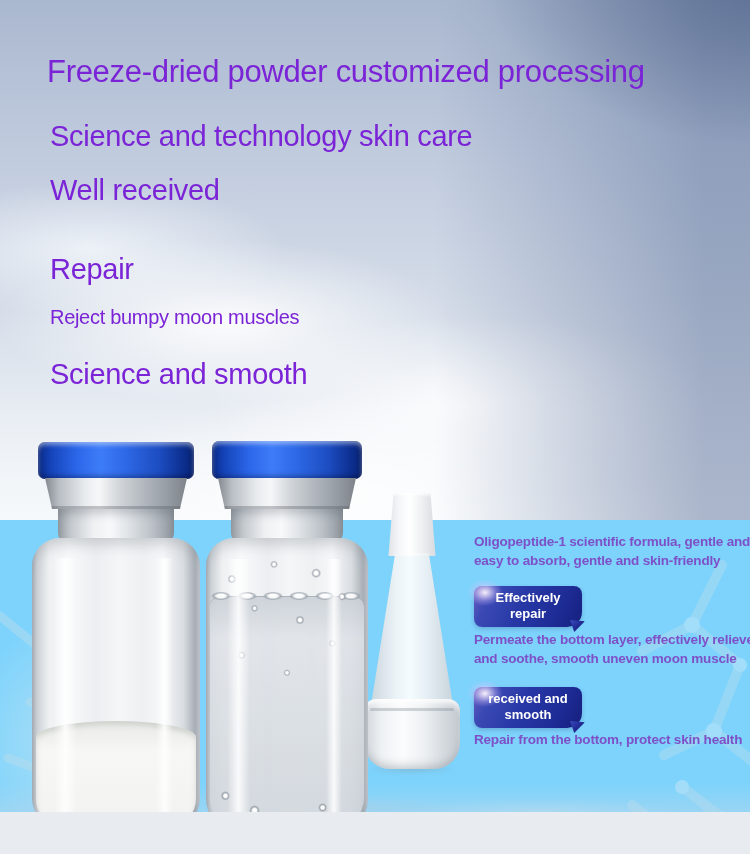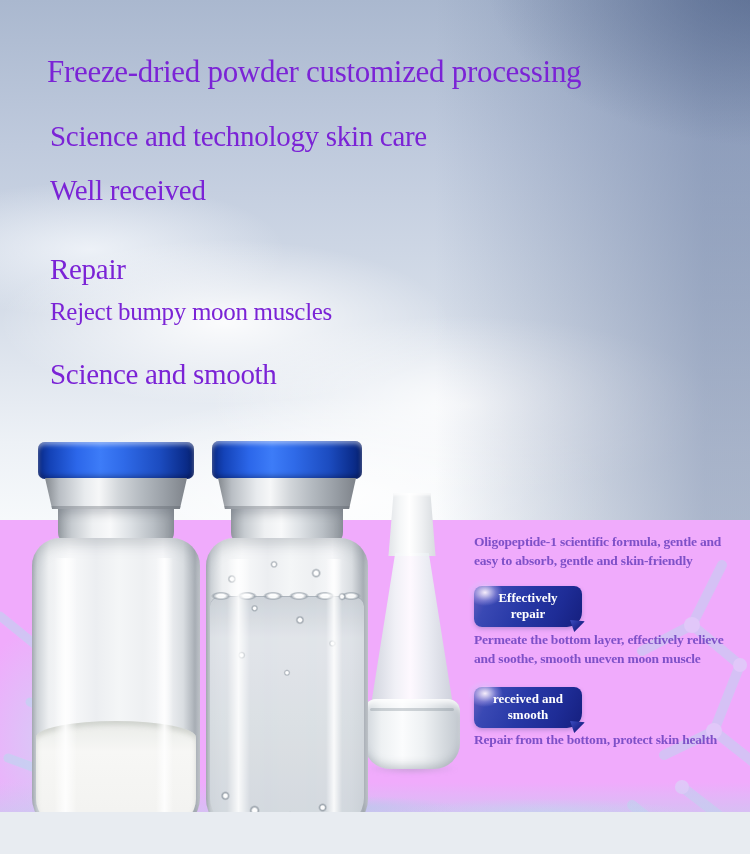--- a/index.html
+++ b/index.html
@@ -1,18 +1,18 @@
 <!DOCTYPE html>
 <html><head>
 <meta charset="utf-8">
 <style>
   html,body{margin:0;padding:0;background:#e8ecf1;}
   .canvas{
     position:relative;width:750px;height:812px;overflow:hidden;
-    background:#f0abfc;font-family:Liberation Serif, serif;
+    background:#7dd3fc;font-family:Liberation Sans, sans-serif;
   }
 
   
   .sky{
     position:absolute;left:0;top:0;width:750px;height:520px;
     background:
       radial-gradient(420px 240px at 104% -4%, rgba(58,78,118,.55), transparent 70%),
       linear-gradient(90deg, rgba(120,140,175,0) 58%, rgba(96,116,156,.50) 94%),
       radial-gradient(300px 110px at 30% 62%, rgba(255,255,255,.90), transparent 75%),
       radial-gradient(340px 120px at 62% 78%, rgba(255,255,255,.85), transparent 75%),
@@ -41,21 +41,21 @@
 
   
   .hl{
     position:absolute;left:50px;margin:0;font-weight:400;line-height:1.12;
     color:#7b23d6;letter-spacing:-.3px;white-space:nowrap;z-index:5;
   }
   .hl1{left:47px;top:55px;font-size:31px;}
   .hl2{top:120px;font-size:29px;}
   .hl3{top:174px;font-size:29px;}
   .ft1{top:253px;font-size:29px;}
-  .ft2{top:298px;font-size:25px;}
+  .ft2{top:306px;font-size:20px;}
   .ft3{top:358px;font-size:29px;}
 
   
   .badge{
     position:absolute;left:474px;width:104px;padding:4px 2px 5px;z-index:6;
     background:linear-gradient(115deg,#6a5fc0 0%,#3a49b4 16%,#2738a6 45%,#1e2c96 75%,#151f7e 100%);
     border-radius:8px 8px 15px 8px;color:#ffffff;font-weight:bold;font-size:13px;
     line-height:1.22;text-align:center;
     box-shadow:0 2px 4px rgba(40,50,110,.25);
   }

